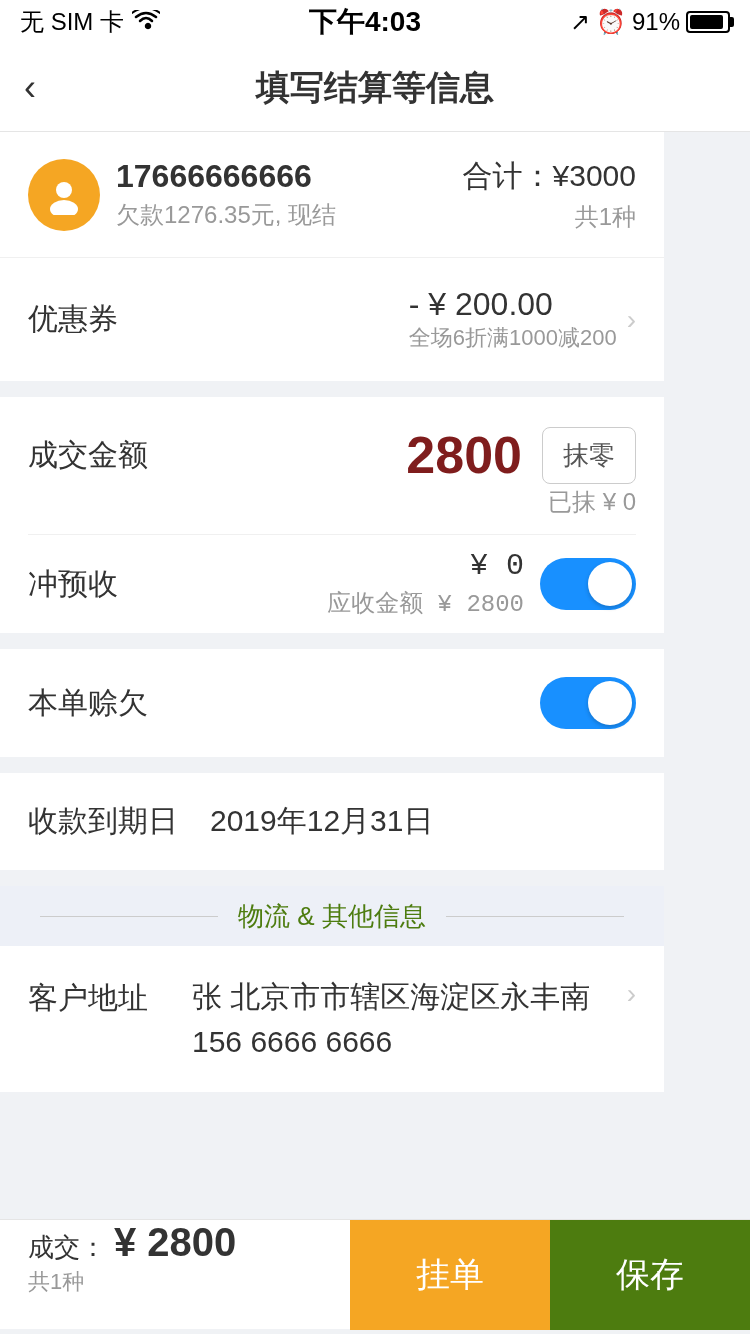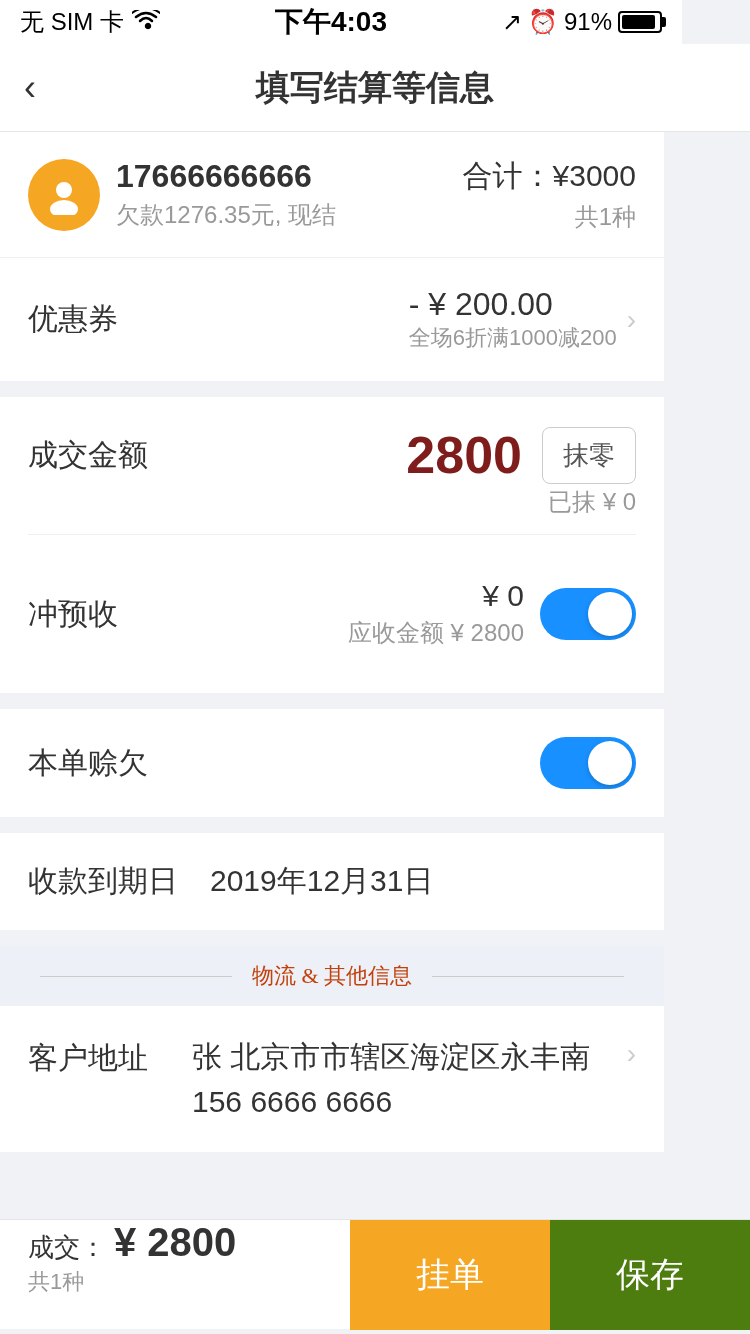--- a/index.html
+++ b/index.html
@@ -8,21 +8,21 @@
       font-family: -apple-system, "PingFang SC", "Helvetica Neue", sans-serif;
       background: #f0f2f5;
       width: 750px;
       min-height: 1334px;
       overflow-x: hidden;
       font-size: 28px;
     }
 
     
     .status-bar {
-      width: 682px;
+      width: 750px;
       height: 44px;
       background: #fff;
       display: flex;
       align-items: center;
       justify-content: space-between;
       padding: 0 20px;
       font-size: 24px;
       color: #000;
     }
     .status-left { display: flex; align-items: center; gap: 8px; }
@@ -291,24 +291,23 @@
       gap: 20px;
       width: 100%;
       padding: 0 40px;
     }
     .divider-line-bar {
       flex: 1;
       height: 1px;
       background: #ccc;
     }
     .divider-text {
-      font-size: 22px;
-      color: #c2410c;
+      font-size: 26px;
+      color: #4d7c0f;
       white-space: nowrap;
-      font-family: Liberation Serif, serif;
     }
 
     
     .addr-section {
       background: #fff;
       padding: 28px 28px;
       display: flex;
       align-items: flex-start;
       justify-content: space-between;
       margin-bottom: 0;
@@ -467,21 +466,21 @@
       <span class="deal-label">成交金额</span>
       <div class="deal-right">
         <span class="deal-amount">2800</span>
         <button class="round-btn">抹零</button>
       </div>
     </div>
     <div style="text-align:right; padding-bottom: 16px;">
       <span class="deal-sub">已抹  ¥ 0</span>
     </div>
 
-    <div class="cys-section" style="padding: 44px 0;">
+    <div class="cys-section" style="padding: 14px 0; font-family: Liberation Mono, monospace;">
       <span class="cys-label">冲预收</span>
       <div class="cys-right">
         <div class="cys-amount-area">
           <div class="cys-amount">¥ 0</div>
           <div class="cys-sub">应收金额 ¥ 2800</div>
         </div>
         <div class="toggle on">
           <div class="toggle-knob"></div>
         </div>
       </div>

